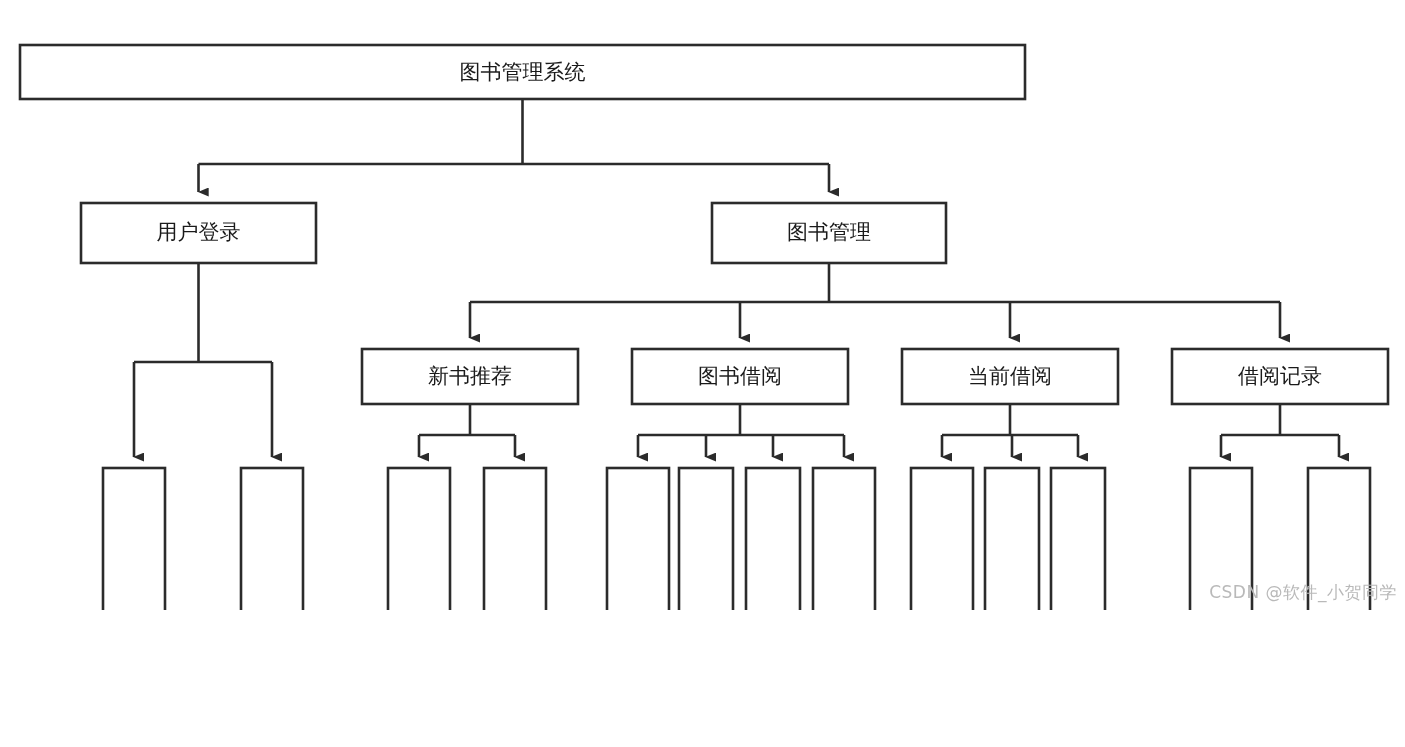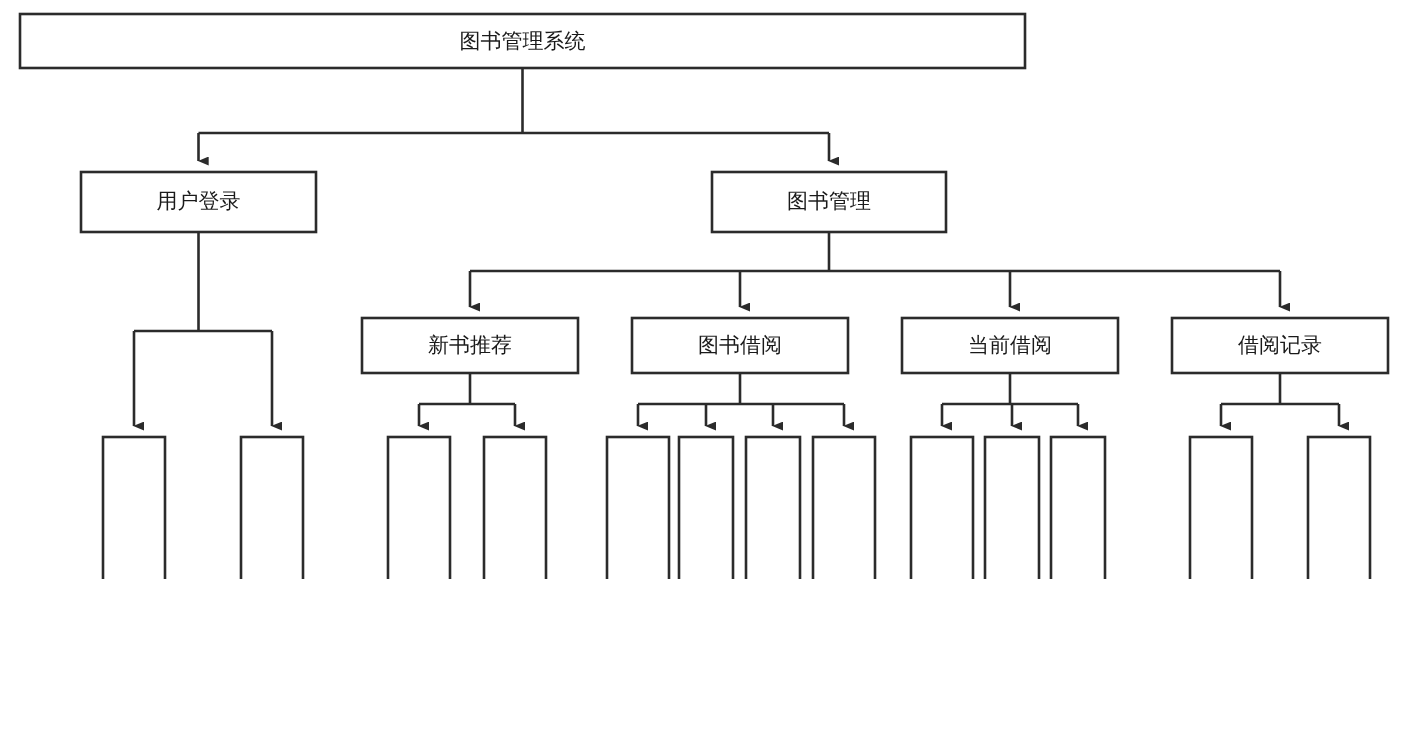--- a/index.html
+++ b/index.html
@@ -9,20 +9,21 @@
   }
   body {
     font-family: "DejaVu Sans", "Liberation Sans", sans-serif;
   }
   #diagram-root {
     position: relative;
     width: 1405px;
     height: 579px;
     background: #ffffff;
     overflow: hidden;
+    margin-top: 31px;
   }
   svg.diagram-canvas {
     position: absolute;
     top: 0;
     left: 0;
     width: 1405px;
     height: 747px;
   }
   .node-box {
     fill: #ffffff;
@@ -187,14 +188,15 @@
   <div class="leaf-label-wrap" style="left:607px; top:437px; width:62px; height:296px;">查询图书</div>
   <div class="leaf-label-wrap" style="left:679px; top:437px; width:54px; height:296px; align-items:flex-start; padding-top:10px; box-sizing:border-box;">新增图书（管理员）</div>
   <div class="leaf-label-wrap" style="left:746px; top:437px; width:54px; height:296px; align-items:flex-start; padding-top:10px; box-sizing:border-box;">编辑图书（管理员）</div>
   <div class="leaf-label-wrap" style="left:813px; top:437px; width:62px; height:296px;">借阅图书</div>
   <div class="leaf-label-wrap" style="left:911px; top:437px; width:62px; height:296px;">查询图书</div>
   <div class="leaf-label-wrap" style="left:985px; top:437px; width:54px; height:296px;">归还图书</div>
   <div class="leaf-label-wrap" style="left:1051px; top:437px; width:54px; height:296px; align-items:flex-start; padding-top:10px; box-sizing:border-box;">确认归还（管理员）</div>
   <div class="leaf-label-wrap" style="left:1190px; top:437px; width:62px; height:296px;">新增借阅记录</div>
   <div class="leaf-label-wrap" style="left:1308px; top:437px; width:62px; height:296px;">查询借阅记录</div>
 
+  <div class="watermark">CSDN @软件_小贺同学</div>
 
 </div>
 
 </body></html>

